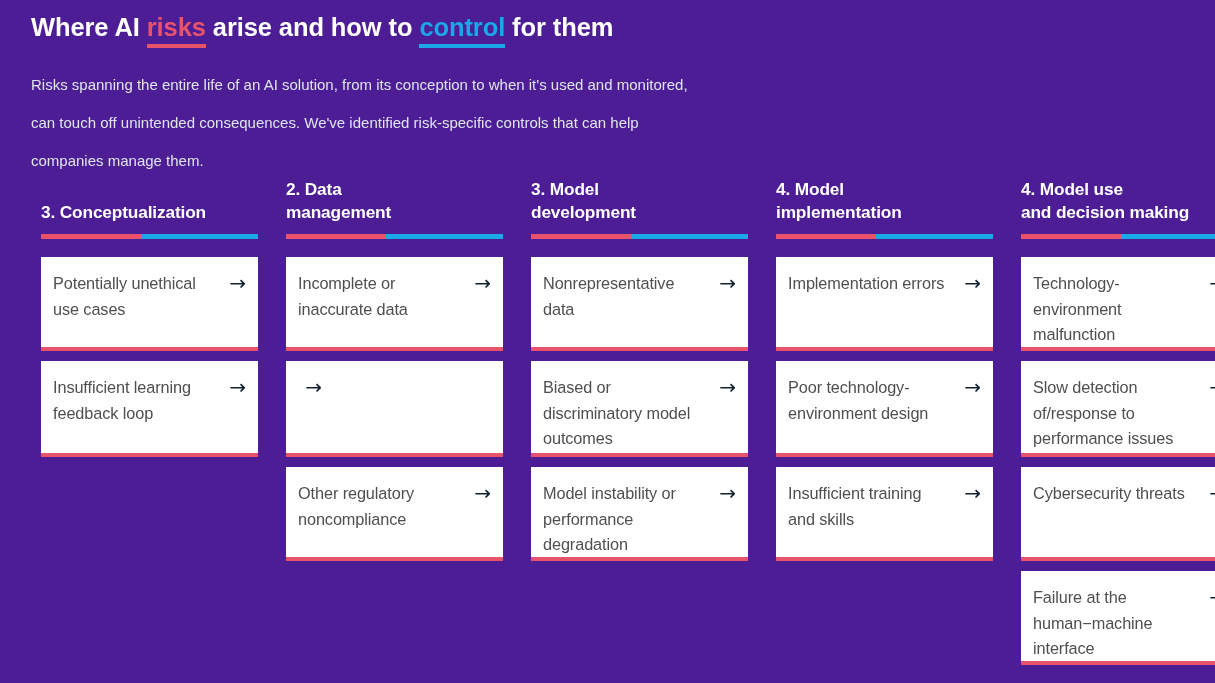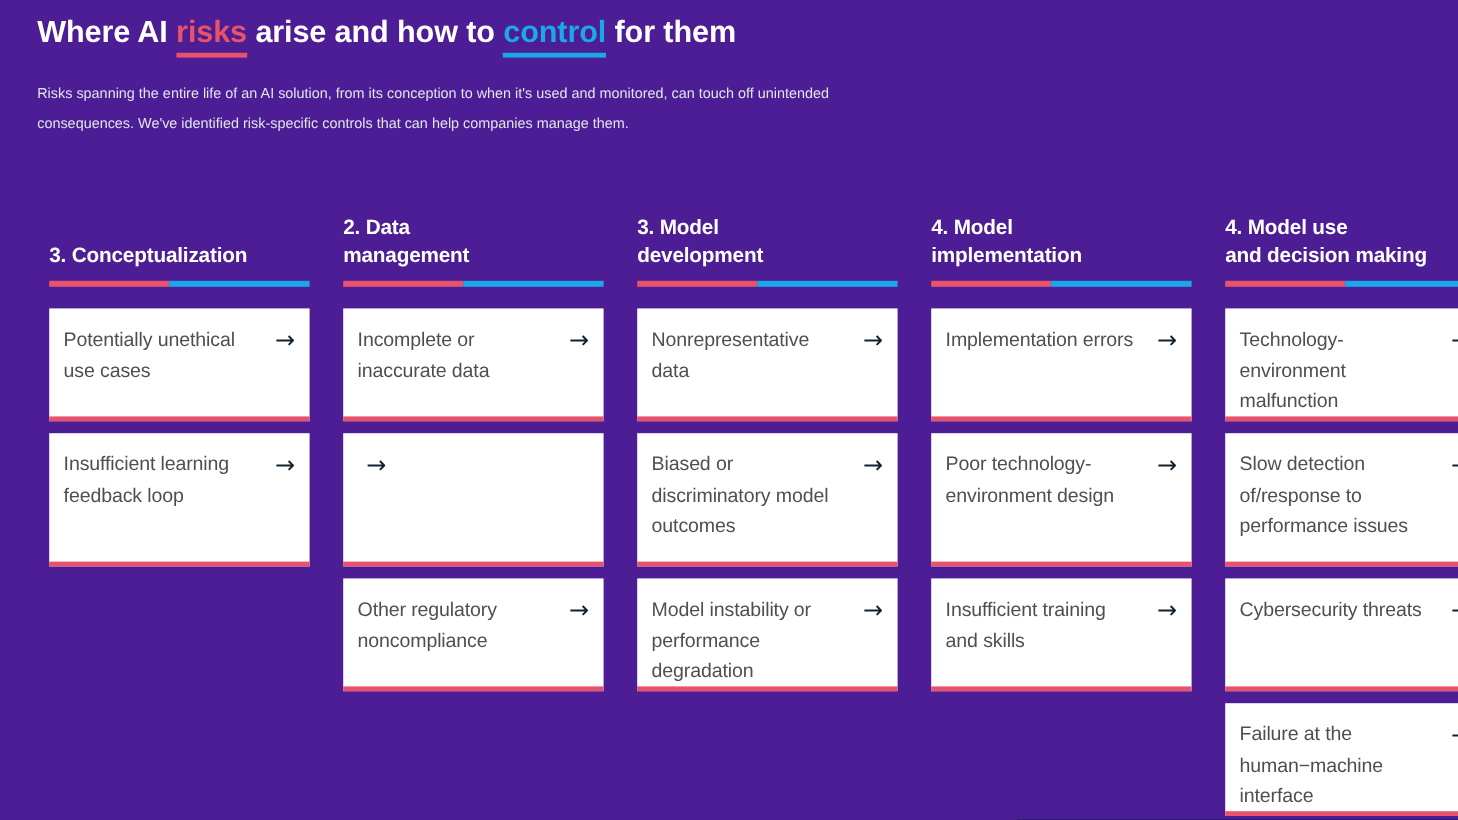--- a/index.html
+++ b/index.html
@@ -52,22 +52,22 @@
     left: 0;
     right: 0;
     bottom: -4px;
     height: 4px;
   }
   .page-title .hl.risk::after { background: #e8536b; }
   .page-title .hl.control::after { background: #1ba7e8; }
 
   .page-subtitle {
     margin: 22px 0 0 0;
-    font-size: 12px;
-    line-height: 25px;
+    font-size: 15px;
+    line-height: 38px;
     color: #dfe5ea;
     max-width: 660px;
     font-weight: normal;
   }
 
   
   .grid {
     position: absolute;
     left: 31px;
     top: 166px;
@@ -119,21 +119,21 @@
     background: #ffffff;
     border-bottom: 4px solid #e8536b;
     box-sizing: border-box;
     padding: 14px 12px 12px 12px;
     display: flex;
     align-items: flex-start;
     justify-content: space-between;
     gap: 6px;
   }
   .card.h-small  { height: 94px; }
-  .card.h-medium { height: 111px; }
+  .card.h-medium { height: 96px; }
 
   .card-label {
     font-size: 16.3px;
     line-height: 25.5px;
     color: #4f4f4f;
     font-weight: normal;
     flex: 1 1 auto;
     letter-spacing: -0.1px;
   }
 

